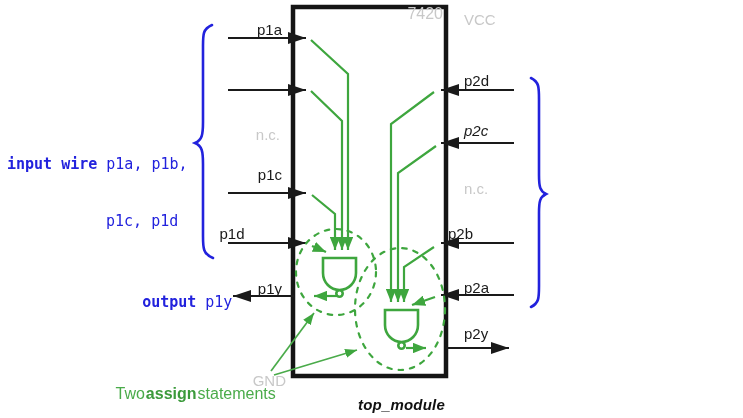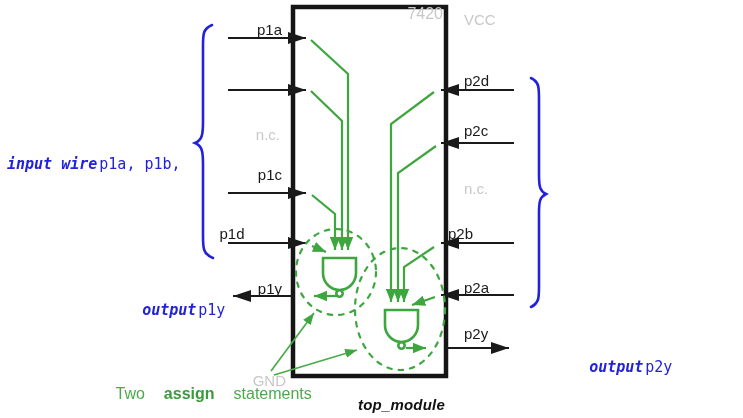--- a/index.html
+++ b/index.html
@@ -14,26 +14,26 @@
   .lbl.ralign{text-align:right;}
   .muted{color:var(--muted-gray);}
   .partnum{font-size:16px;}
   .module-name{font-weight:bold;color:#111;font-size:15px;letter-spacing:.2px;}
 
   
   .code{
     position:absolute;font-family:"DejaVu Sans Mono",monospace;
     font-size:15px;line-height:19px;color:var(--code-blue);white-space:pre;
   }
-  .code .kw{font-weight:bold;padding-right:2px;font-style:italic;}
+  .code .kw{font-weight:bold;padding-right:9px;}
   .code .cont{padding-left:99px;}
 
   
   .note{position:absolute;font-size:16px;color:var(--note-green);white-space:pre;}
-  .note .kw{font-weight:bold;color:var(--assign-green);margin:0 19px;}
+  .note .kw{font-weight:bold;color:var(--assign-green);margin:0 1px;}
 
   
   .chip-border{fill:none;stroke:#151515;stroke-width:4.5px;}
   .pinline{stroke:var(--ink);stroke-width:2px;fill:none;}
   .wire{stroke:var(--wire-green);stroke-width:2.2px;fill:none;}
   .gate{stroke:var(--wire-green);stroke-width:2.6px;fill:#ffffff;}
   .dashring{stroke:var(--wire-green);stroke-width:2.2px;fill:none;
             stroke-dasharray:4.5 7;stroke-linecap:round;}
   .brace{stroke:var(--code-blue);stroke-width:2.6px;fill:none;stroke-linecap:round;}
   .notearrow{stroke:var(--note-green);stroke-width:1.7px;fill:none;}
@@ -114,37 +114,35 @@
   <div class="lbl muted ralign" style="left:180px;top:126px;width:100px;">n.c.</div>
   <div class="lbl muted" style="left:464px;top:180px;">n.c.</div>
   <div class="lbl muted ralign" style="left:182px;top:331px;width:104px;margin-top:41px;">GND</div>
 
   <div class="lbl ralign" style="left:182px;top:21px;width:100px;text-align:right;">p1a</div>
   <div class="lbl ralign" style="left:182px;top:166px;width:100px;">p1c</div>
   <div class="lbl ralign" style="left:182px;top:225px;width:100px;text-align:center;">p1d</div>
   <div class="lbl ralign" style="left:182px;top:280px;width:100px;">p1y</div>
 
   <div class="lbl" style="left:464px;top:72px;">p2d</div>
-  <div class="lbl" style="left:464px;top:122px;">p2c</div>
+  <div class="lbl" style="left:464px;top:122px;font-style:italic;">p2c</div>
   <div class="lbl" style="left:448px;top:225px;">p2b</div>
   <div class="lbl" style="left:464px;top:279px;text-decoration:underline;">p2a</div>
   <div class="lbl" style="left:464px;top:325px;">p2y</div>
 
   <div class="lbl module-name" style="left:358px;top:396px;font-style:italic;">top_module</div>
 
   <div class="code" style="left:7px;top:117px;">
     <div><span class="kw">input wire</span><span>p1a, p1b,</span></div>
+    <div class="cont"><span>p1c, p1d</span></div>
   </div>
 
 
-  <div class="code" style="left:106px;top:282px;">
+  <div class="code" style="left:106px;top:274px;">
     <span class="kw">output</span><span>p1y</span>
   </div>
 
-  <div class="code" style="left:553px;top:339px;">
-    <span class="kw">output</span><span>p2y</span>
-  </div>
 
   <div class="note" style="left:98px;top:367px;">
     <span>Two</span><span class="kw">assign</span><span>statements</span>
   </div>
 
 </div>
 
 </body></html>

